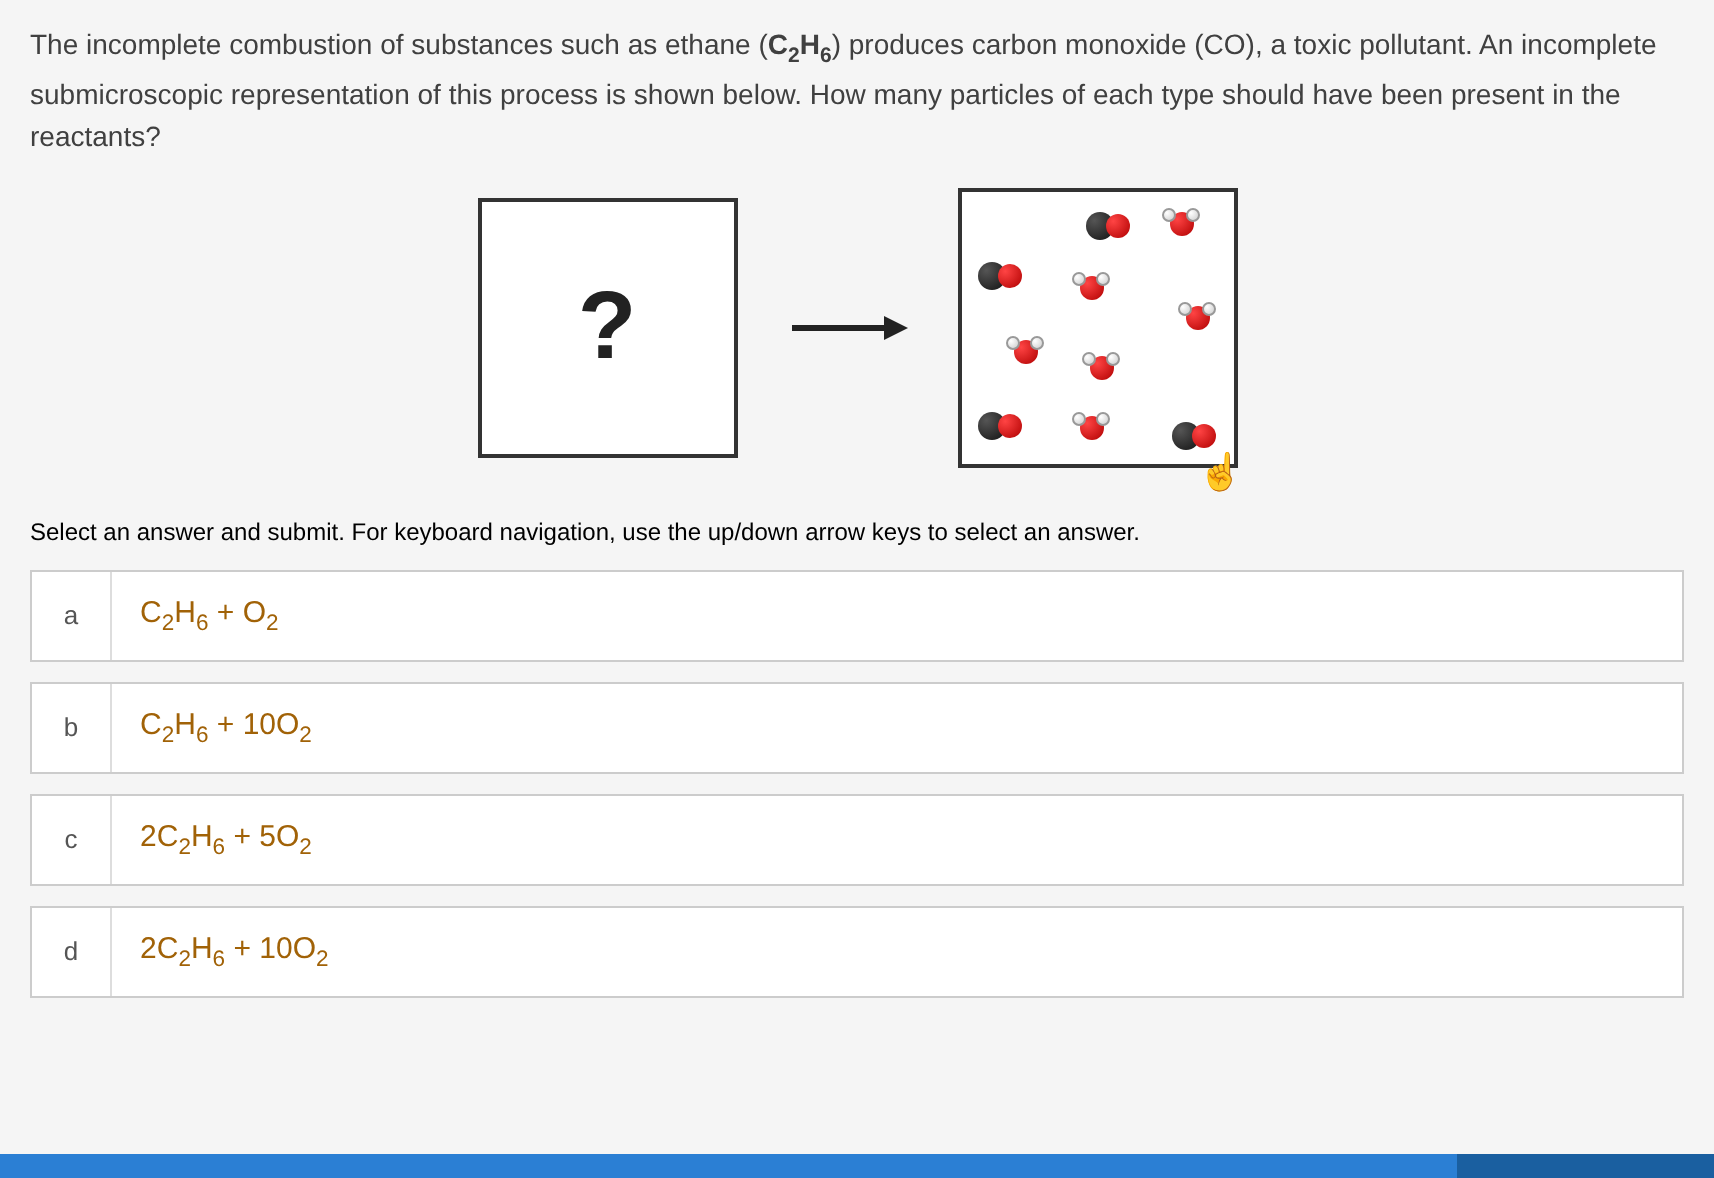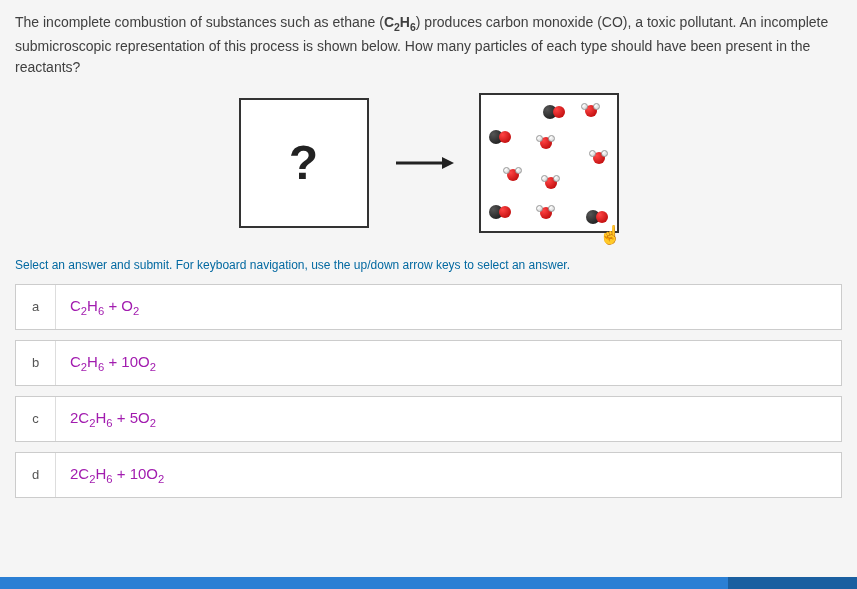--- a/index.html
+++ b/index.html
@@ -73,21 +73,21 @@
     .atom.o { width: 12px; height: 12px; background: radial-gradient(circle at 30% 30%, #ff4444, #b00000); }
     .atom.h { width: 7px; height: 7px; background: radial-gradient(circle at 30% 30%, #fff, #ccc); border:1px solid #999; }
     .cursor-hand {
       position: absolute;
       right: -5px;
       bottom: -15px;
       font-size: 18px;
     }
     .instruction {
       font-size: 12px;
-      color: #0369a1;
+      color: #000000;
       margin-bottom: 12px;
     }
     .option-row {
       display: flex;
       align-items: stretch;
       border: 1px solid #ccc;
       background: #fff;
       margin-bottom: 10px;
       cursor: pointer;
     }
@@ -97,21 +97,21 @@
       justify-content: center;
       align-items: center;
       font-size: 13px;
       color: #555;
       border-right: 1px solid #ddd;
     }
     .option-content {
       flex: 1;
       padding: 12px 14px;
       font-size: 15px;
-      color: #a21caf;
+      color: #a16207;
     }
     .bottom-bar {
       position: absolute;
       bottom: 0;
       left: 0;
       right: 0;
       height: 12px;
       background: linear-gradient(to right, #2b7fd4 0%, #2b7fd4 85%, #1a5fa0 85%, #1a5fa0 100%);
     }
   </style>

